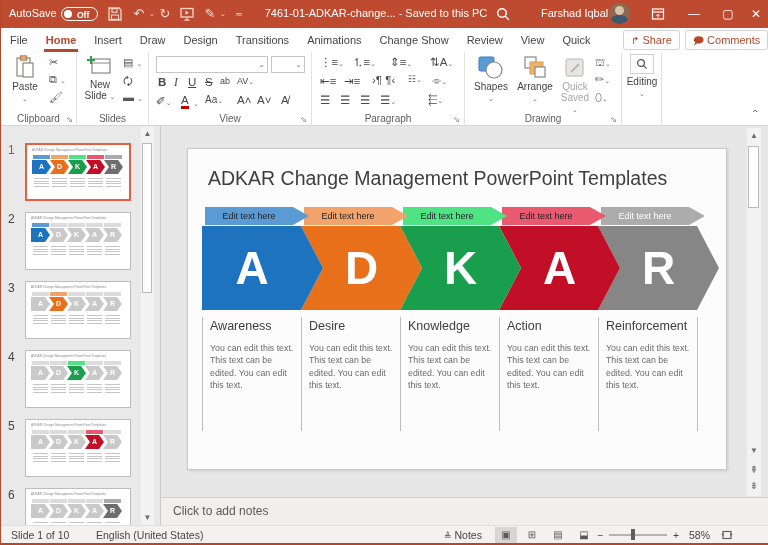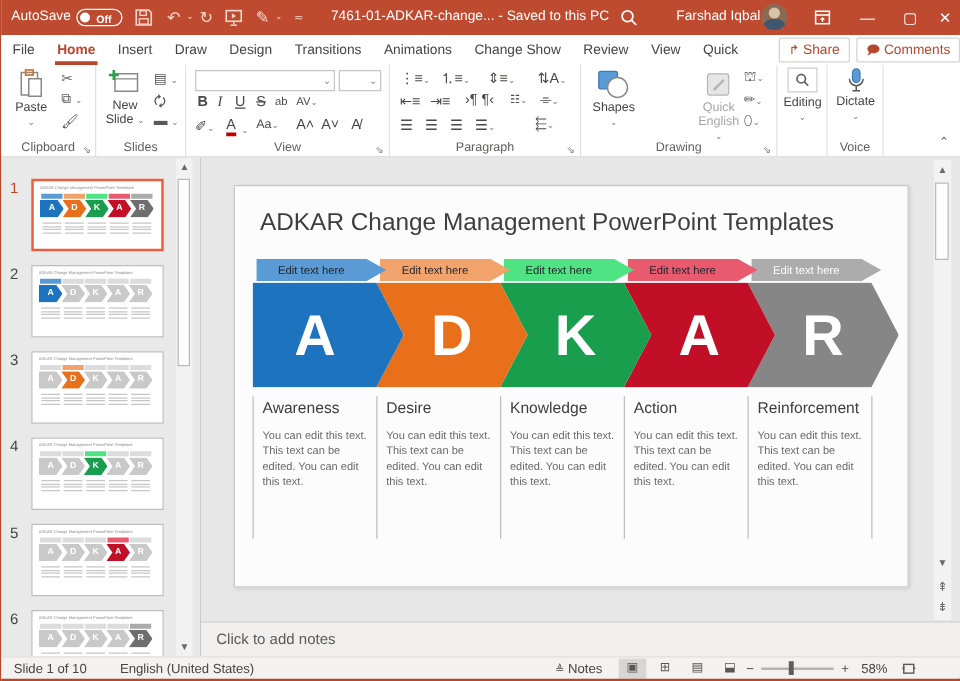--- a/index.html
+++ b/index.html
@@ -219,26 +219,34 @@
     </div>
 
     <div class="group" style="left:464px;width:157px">
       <div class="bigbtn" style="left:6px;top:3px;width:40px">
         <svg width="28" height="26" viewBox="0 0 28 26" style="margin:0 auto">
             <rect x="2" y="2" width="15" height="14" rx="1.5" fill="#5B9BD5" stroke="#3E7AB8"></rect>
             <circle cx="17" cy="15" r="8" fill="#fff" stroke="#8A8886" stroke-width="1.2"></circle>
           </svg>
         <span>Shapes</span><br><span class="dd">⌄</span>
       </div>
+      <div class="bigbtn" style="left:48px;top:3px;width:44px">
+        <svg width="28" height="26" viewBox="0 0 28 26" style="margin:0 auto">
+            <rect x="4" y="2" width="11" height="11" fill="#fff" stroke="#8A8886" stroke-width="1.2"></rect>
+            <rect x="9" y="7" width="13" height="12" fill="#F2B266" stroke="#D89A4E"></rect>
+            <rect x="14" y="12" width="10" height="10" fill="#fff" stroke="#8A8886" stroke-width="1.2"></rect>
+          </svg>
+        <span>Arrange</span><br><span class="dd">⌄</span>
+      </div>
       <div class="bigbtn" style="left:92px;top:3px;width:36px;color:#A8A6A4">
         <svg width="24" height="24" viewBox="0 0 24 24" style="margin:1px auto">
             <rect x="3" y="3" width="17" height="17" rx="2" fill="#E8E6E4" stroke="#B8B6B4"></rect>
             <path d="M8 16l8-8" stroke="#B8B6B4" stroke-width="2"></path>
           </svg>
-        <span>Quick</span><br><span>English</span> <span class="dd">⌄</span>
+        <span>Quick</span><br><span>Saved</span> <span class="dd">⌄</span>
       </div>
       <span class="smico" style="left:130px;top:4px">⛫<span class="dd">⌄</span></span>
       <span class="smico" style="left:130px;top:21px">✏<span class="dd">⌄</span></span>
       <span class="smico" style="left:130px;top:39px">⬯<span class="dd">⌄</span></span>
       <span class="gname">Drawing</span>
       <span class="launcher" style="right:4px">⇘</span>
     </div>
 
     <div class="group" style="left:621px;width:40px">
       <div class="bigbtn" style="left:4px;top:2px;width:32px">
@@ -246,31 +254,20 @@
           <svg width="14" height="14" viewBox="0 0 14 14">
               <circle cx="6" cy="6" r="3.4" fill="none" stroke="#5A5856" stroke-width="1.3"></circle>
               <path d="M8.6 8.6l3 3" stroke="#5A5856" stroke-width="1.3"></path>
             </svg>
         </span><br>
         <span>Editing</span><br><span class="dd">⌄</span>
       </div>
 
     </div>
 
-    <div class="group" style="left:661px;width:45px">
-      <div class="bigbtn" style="left:4px;top:2px;width:37px">
-        <svg width="16" height="22" viewBox="0 0 16 22" style="margin:0 auto">
-            <rect x="5" y="1" width="6" height="11" rx="3" fill="#5B9BD5" stroke="#3E7AB8"></rect>
-            <path d="M2.5 9a5.5 5.5 0 0 0 11 0" fill="none" stroke="#5A5856" stroke-width="1.2"></path>
-            <path d="M8 14.5V18M5 18.5h6" stroke="#5A5856" stroke-width="1.2"></path>
-          </svg>
-        <span>Dictate</span><br><span class="dd">⌄</span>
-      </div>
-      <span class="gname">Voice</span>
-    </div>
 
     <span class="abs" style="left:750px;top:56px;font-size:10px;color:#6A6866">⌃</span>
   </div>
 
   <div id="thumbpanel" class="abs">
     <div id="thumbs">
         <div class="thumb-num" style="top: 17px; color: rgb(192, 69, 44);">1</div>
         <div class="thumb-card selected" style="top: 17px;">
           <div class="mini-title">ADKAR Change Management PowerPoint Templates</div>
           <span class="mini-banner" style="left: 6px; background: rgb(91, 155, 213);"></span>

